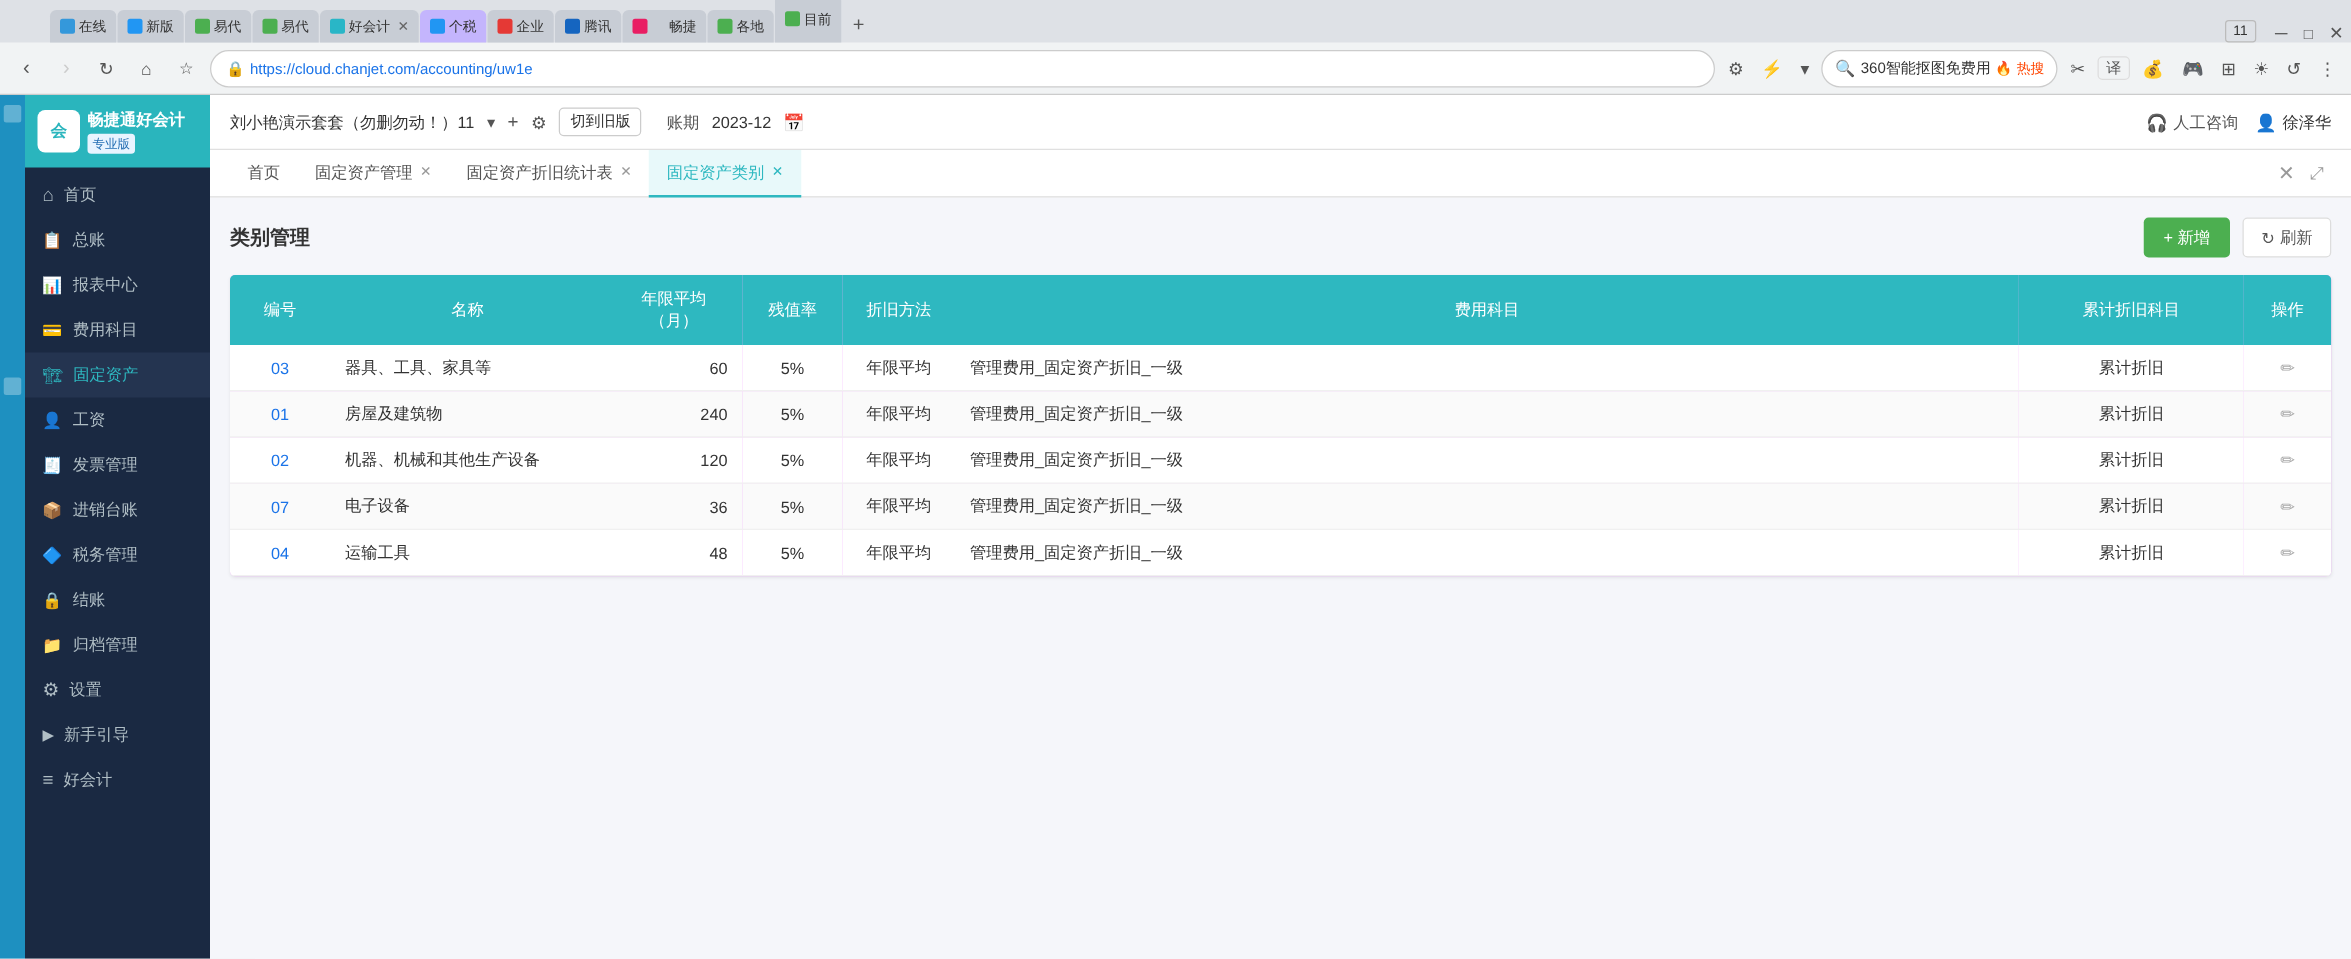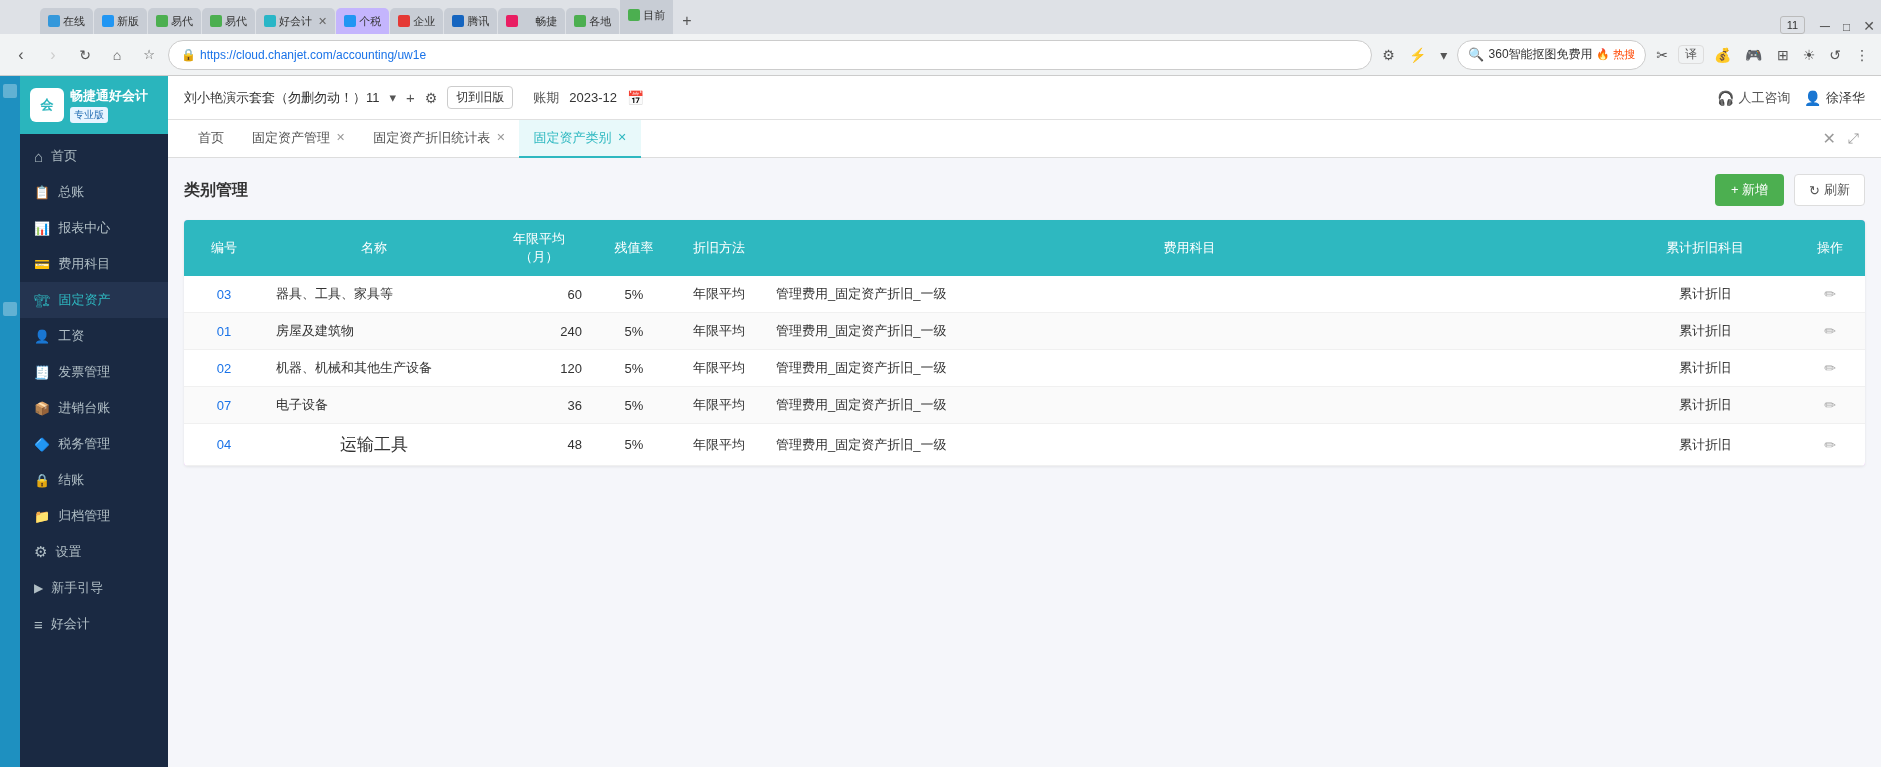--- a/index.html
+++ b/index.html
@@ -287,21 +287,21 @@
       <td style="padding:9px 12px;border-bottom:1px solid #f0f0f0;font-size:13px;color:#333;text-align:center;">5%</td>
       <td style="padding:9px 12px;border-bottom:1px solid #f0f0f0;font-size:13px;color:#333;text-align:center;">年限平均</td>
       <td style="padding:9px 12px;border-bottom:1px solid #f0f0f0;font-size:13px;color:#333;text-align:left;">管理费用_固定资产折旧_一级</td>
       <td style="padding:9px 12px;border-bottom:1px solid #f0f0f0;font-size:13px;color:#333;text-align:center;">累计折旧</td>
       <td style="padding:9px 12px;border-bottom:1px solid #f0f0f0;font-size:13px;text-align:center;">
         <span style="color:#aaa;cursor:pointer;font-size:14px;" title="编辑">✏</span>
       </td>
     </tr>
             <tr style="background: rgb(255, 255, 255);">
       <td style="padding:9px 12px;border-bottom:1px solid #f0f0f0;font-size:13px;color:#1a73e8;text-align:center;">04</td>
-      <td style="padding:9px 12px;border-bottom:1px solid #f0f0f0;font-size:17px;color:#333;text-align:center;">运输工具</td>
+      <td style="padding:9px 12px;border-bottom:1px solid #f0f0f0;font-size:13px;color:#333;text-align:left;">运输工具</td>
       <td style="padding:9px 12px;border-bottom:1px solid #f0f0f0;font-size:13px;color:#333;text-align:right;">48</td>
       <td style="padding:9px 12px;border-bottom:1px solid #f0f0f0;font-size:13px;color:#333;text-align:center;">5%</td>
       <td style="padding:9px 12px;border-bottom:1px solid #f0f0f0;font-size:13px;color:#333;text-align:center;">年限平均</td>
       <td style="padding:9px 12px;border-bottom:1px solid #f0f0f0;font-size:13px;color:#333;text-align:left;">管理费用_固定资产折旧_一级</td>
       <td style="padding:9px 12px;border-bottom:1px solid #f0f0f0;font-size:13px;color:#333;text-align:center;">累计折旧</td>
       <td style="padding:9px 12px;border-bottom:1px solid #f0f0f0;font-size:13px;text-align:center;">
         <span style="color:#aaa;cursor:pointer;font-size:14px;" title="编辑">✏</span>
       </td>
     </tr>
           </tbody>

